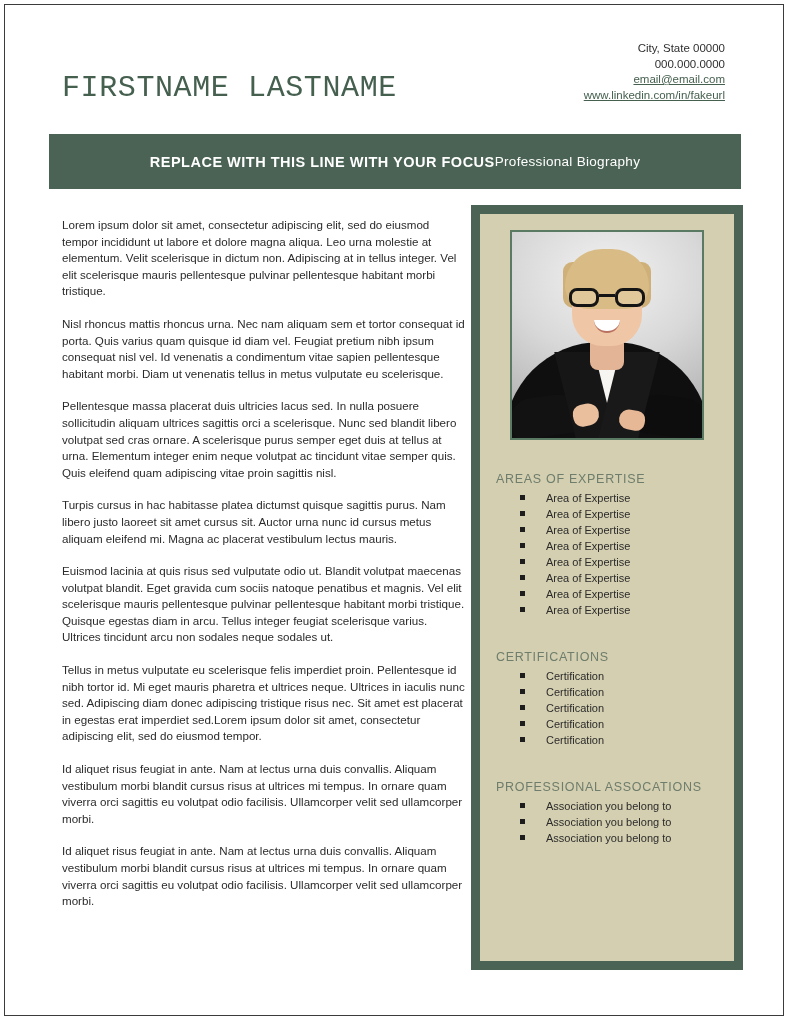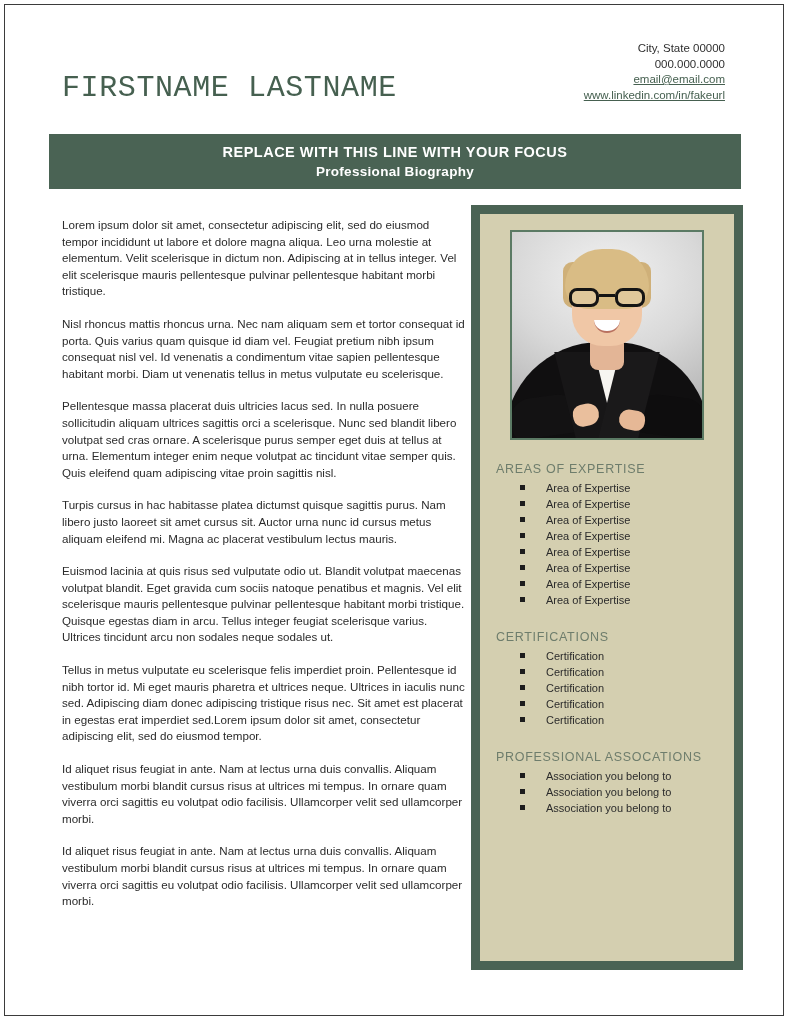--- a/index.html
+++ b/index.html
@@ -63,35 +63,35 @@
   
   .banner {
     position: absolute;
     left: 44px;
     top: 129px;
     width: 692px;
     height: 55px;
     background: #4a6354;
     box-sizing: border-box;
     display: flex;
-    flex-direction: column;
+    flex-direction: row;
     align-items: center;
     justify-content: center;
   }
   .banner-line1 {
     color: #ffffff;
     font-size: 14.5px;
     font-weight: bold;
     letter-spacing: 0.5px;
     line-height: 20px;
   }
   .banner-line2 {
     color: #ffffff;
     font-size: 13.5px;
-    font-weight: bold;
+    font-weight: normal;
     letter-spacing: 0.3px;
     line-height: 20px;
   }
 
   
   .body-col {
     position: absolute;
     left: 57px;
     top: 212px;
     width: 404px;
@@ -308,21 +308,21 @@
     left: 50%;
     bottom: 8px;
     margin-left: 12px;
     width: 26px;
     height: 20px;
     background: #e6b896;
     border-radius: 12px 10px 10px 12px;
     transform: rotate(10deg);
   }
 
-  .side-section { margin-top: 22px; }
+  .side-section { margin-top: 32px; }
   .side-section:first-of-type { margin-top: 16px; }
   .side-heading {
     font-size: 12.5px;
     letter-spacing: 0.7px;
     color: #6e7d6c;
     font-weight: 400;
     margin: 0 0 4px 0;
     font-family: "Liberation Sans Narrow", "Liberation Sans", sans-serif;
   }
   .side-list {

